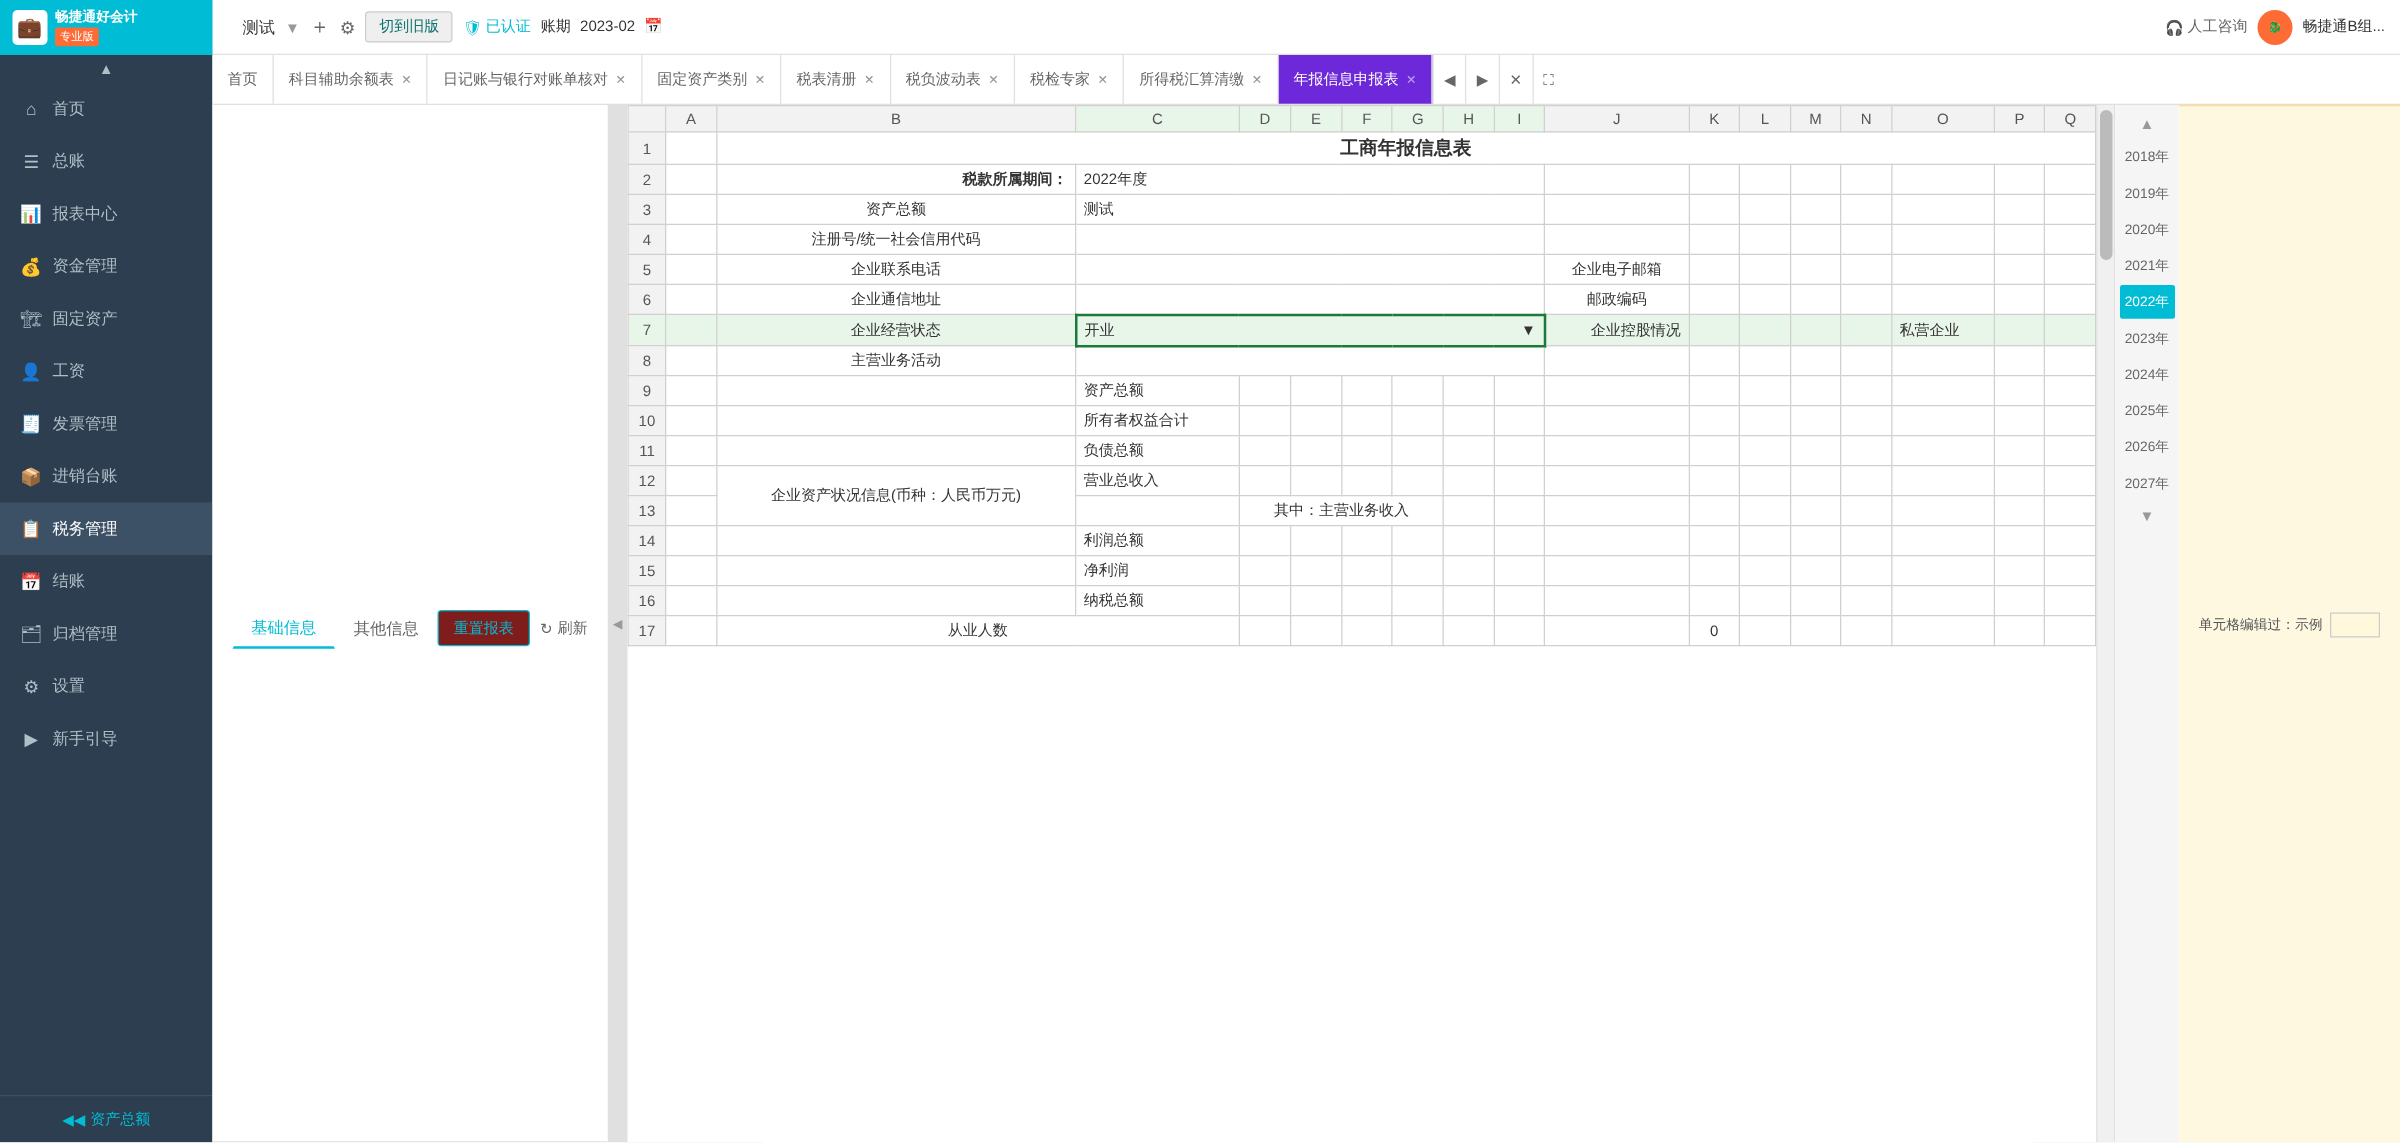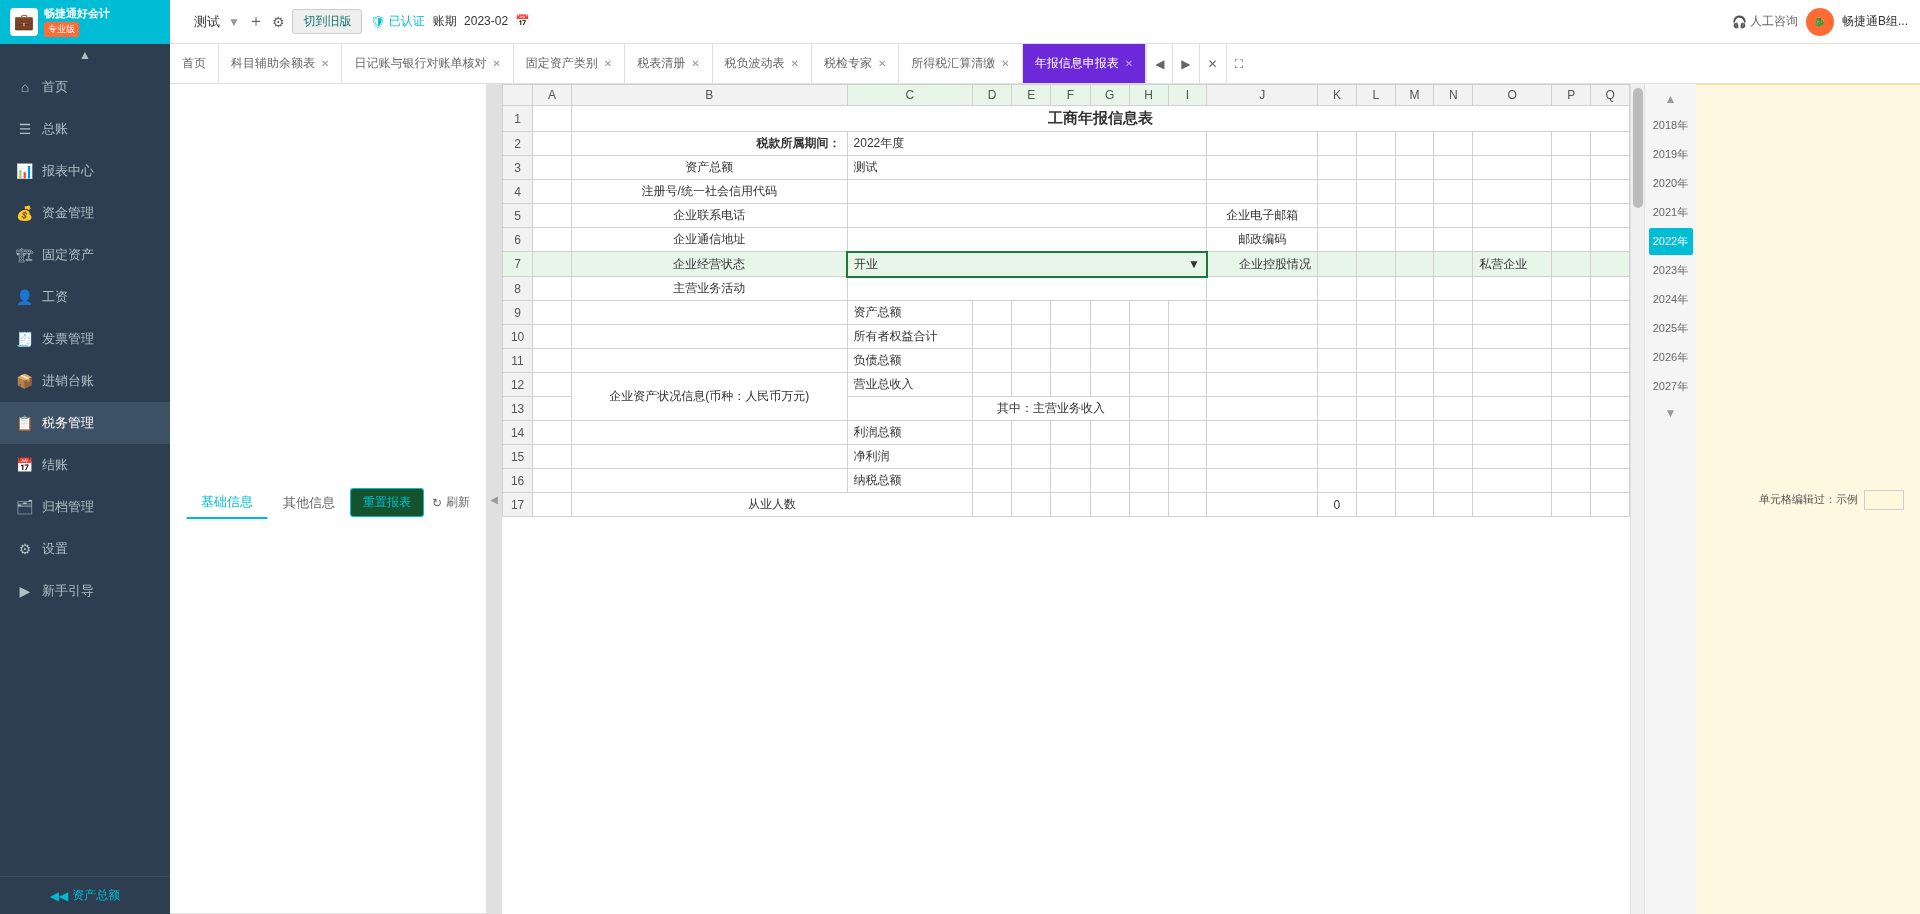--- a/index.html
+++ b/index.html
@@ -40,21 +40,21 @@
     .tab-item.active { background: #6d28d9; color: white; }
     .tab-item .tab-close { font-size: 10px; cursor: pointer; opacity: 0.7; }
     .tab-nav-btn { padding: 0 8px; height: 40px; display: flex; align-items: center; cursor: pointer; color: #666; font-size: 12px; border-left: 1px solid #e0e0e0; }
     .page-inner { flex: 1; overflow: hidden; display: flex; background: white; margin: 0; }
 
     
     .sub-tabs { display: flex; align-items: center; padding: 8px 16px 0; border-bottom: 1px solid #e0e0e0; gap: 0; background: white; }
     .sub-tab { padding: 6px 14px; cursor: pointer; font-size: 13px; color: #666; border: 1px solid transparent; }
     .sub-tab.active { color: #00bcd4; border-bottom: 2px solid #00bcd4; font-weight: 500; }
     .sub-tab-spacer { flex: 1; }
-    .action-btn { border: 1px solid #00bcd4; color: #00bcd4; background: #14532d; padding: 5px 12px; border-radius: 3px; cursor: pointer; font-size: 12px; }
+    .action-btn { border: 1px solid #00bcd4; color: #00bcd4; background: #7f1d1d; padding: 5px 12px; border-radius: 3px; cursor: pointer; font-size: 12px; }
     .refresh-btn { color: #666; background: none; border: none; cursor: pointer; font-size: 12px; display: flex; align-items: center; gap: 4px; margin-left: 8px; }
 
     
     .spreadsheet-container { flex: 1; overflow: hidden; display: flex; position: relative; }
     .spreadsheet-inner { flex: 1; overflow: auto; }
     
     
     .year-sidebar { width: 52px; background: #f5f5f5; border-left: 1px solid #e0e0e0; display: flex; flex-direction: column; align-items: center; padding: 4px 0; gap: 2px; flex-shrink: 0; overflow-y: auto; }
     .year-item { width: 44px; text-align: center; padding: 6px 2px; cursor: pointer; font-size: 11px; color: #666; border-radius: 2px; }
     .year-item.active { background: #00bcd4; color: white; }
@@ -66,21 +66,21 @@
     table.sheet th { background: #f2f2f2; color: #555; text-align: center; font-weight: normal; min-width: 30px; }
     table.sheet .row-num { background: #f2f2f2; text-align: center; color: #555; width: 30px; }
     table.sheet td { color: #333; }
     table.sheet .col-header { background: #f2f2f2; text-align: center; }
     table.sheet .col-c { background: #e8f5e9; }
     .cell-dropdown { display: flex; align-items: center; justify-content: center; }
     .cell-dropdown-arrow { margin-left: 4px; color: #333; }
 
     
     .status-bar { background: #fff8e1; border-top: 1px solid #ffe082; padding: 6px 16px; font-size: 11px; color: #e65100; display: flex; align-items: center; justify-content: space-between; flex-shrink: 0; }
-    .status-example { display: flex; align-items: center; gap: 6px; color: #555; margin-left: 47px; }
+    .status-example { display: flex; align-items: center; gap: 6px; color: #555; }
     .example-cell { width: 40px; height: 20px; border: 1px solid #ccc; background: #fff8dc; }
 
     
     .h-scroll { height: 14px; background: #f5f5f5; border-top: 1px solid #e0e0e0; flex-shrink: 0; position: relative; }
     .h-scroll-thumb { height: 10px; background: #bbb; border-radius: 5px; position: absolute; top: 2px; left: 2px; width: 80%; cursor: pointer; }
 
     .left-collapse-btn { width: 16px; background: #e0e0e0; display: flex; align-items: center; justify-content: center; cursor: pointer; flex-shrink: 0; }
     
     .top-corner { width: 30px; background: #f2f2f2; border-right: 1px solid #d0d0d0; border-bottom: 1px solid #d0d0d0; }
   </style>

